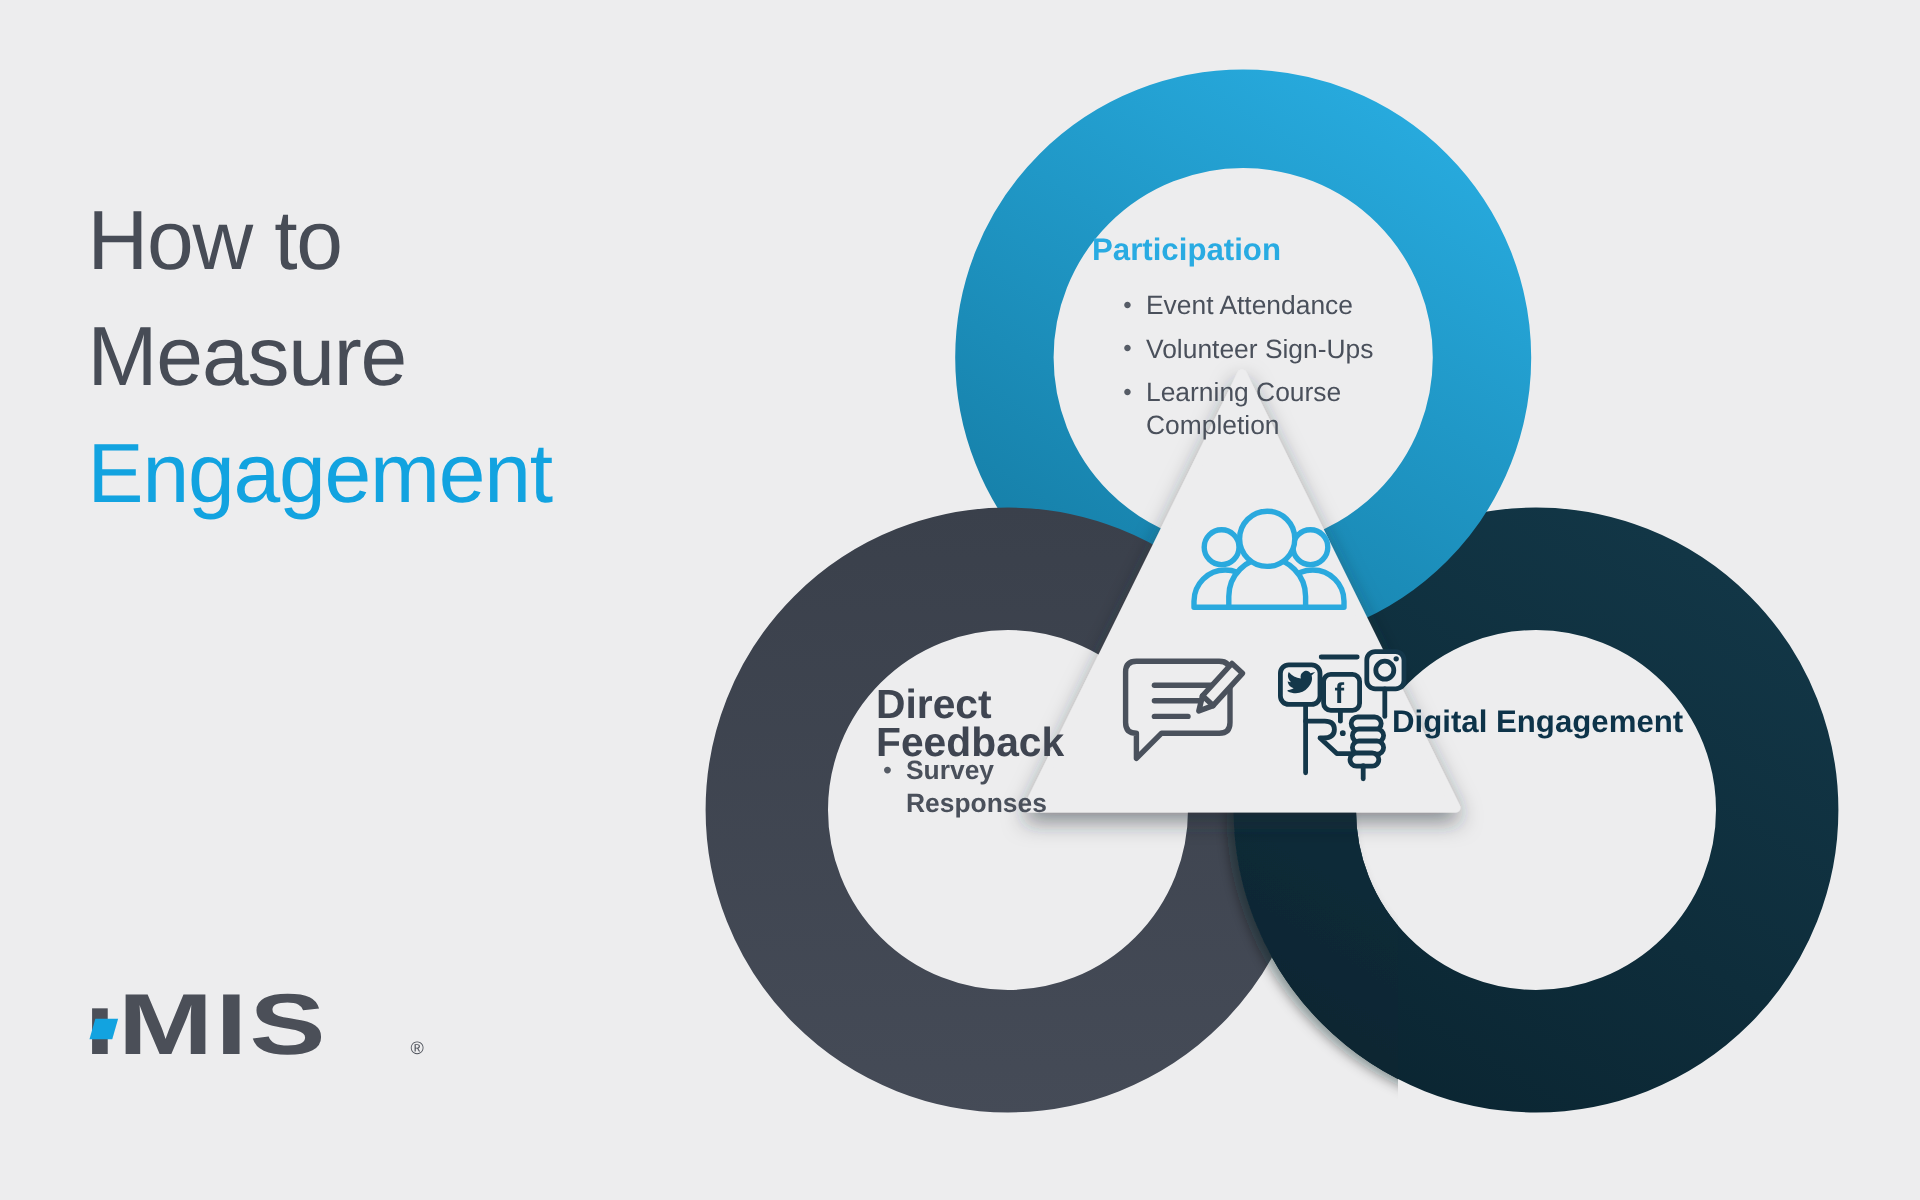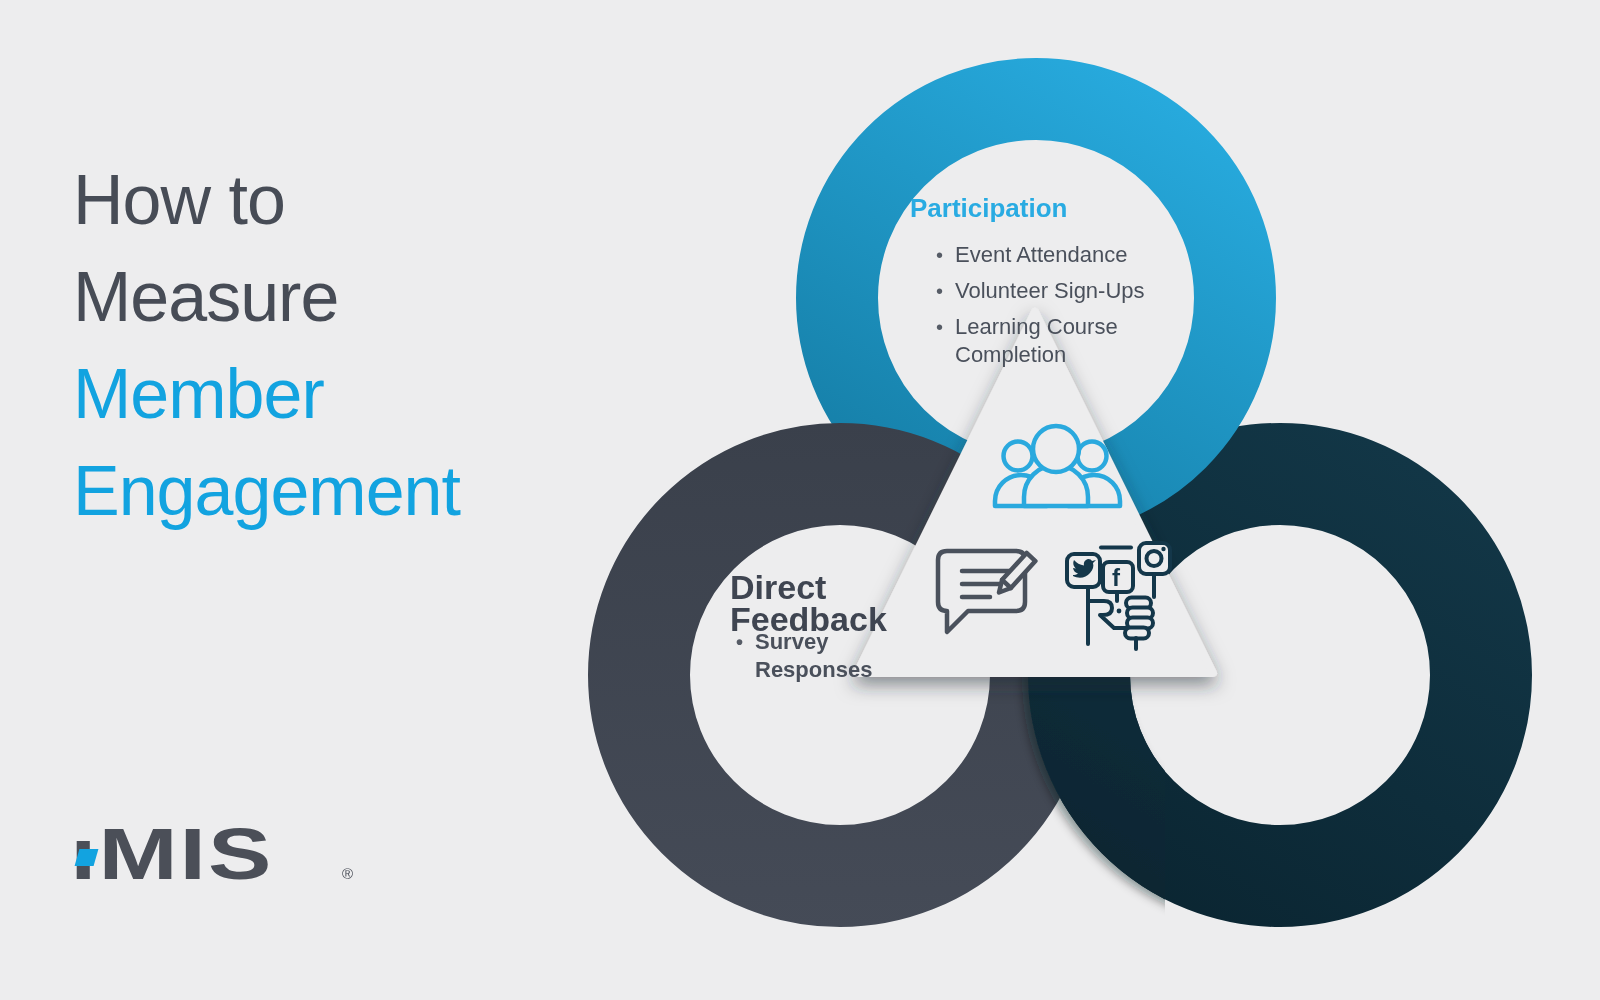--- a/index.html
+++ b/index.html
@@ -128,36 +128,36 @@
       <rect style="fill:var(--background,#EDEDEE)" x="1125" y="627.5" width="24" height="11" rx="5.5"></rect>
       <path d="M1136 638 V649"></path>
     </g>
   </svg>
 
   <div class="text-layer">
 
     <div class="main-title">
       <div class="dark">How to</div>
       <div class="dark">Measure</div>
-      <div class="accent">Member</div>
       <div class="accent">Engagement</div>
     </div>
 
     <div class="circle-label label-participation">Participation</div>
     <ul class="bullets bullets-participation">
         <li>Event Attendance</li>
         <li>Volunteer Sign-Ups</li>
         <li>Learning Course Completion</li>
       </ul>
 
     <div class="circle-label label-direct-feedback">Direct Feedback</div>
     <ul class="bullets bullets-direct-feedback">
         <li>Survey Responses</li>
       </ul>
 
+    <div class="circle-label label-digital-engagement">Digital Engagement</div>
 
     <div class="logo">
       <div class="logo-text"><span>ı</span><span>MIS</span></div>
       <div class="logo-reg">®</div>
     </div>
     <div class="logo-dot"></div>
 
   </div>
 </div>
 

